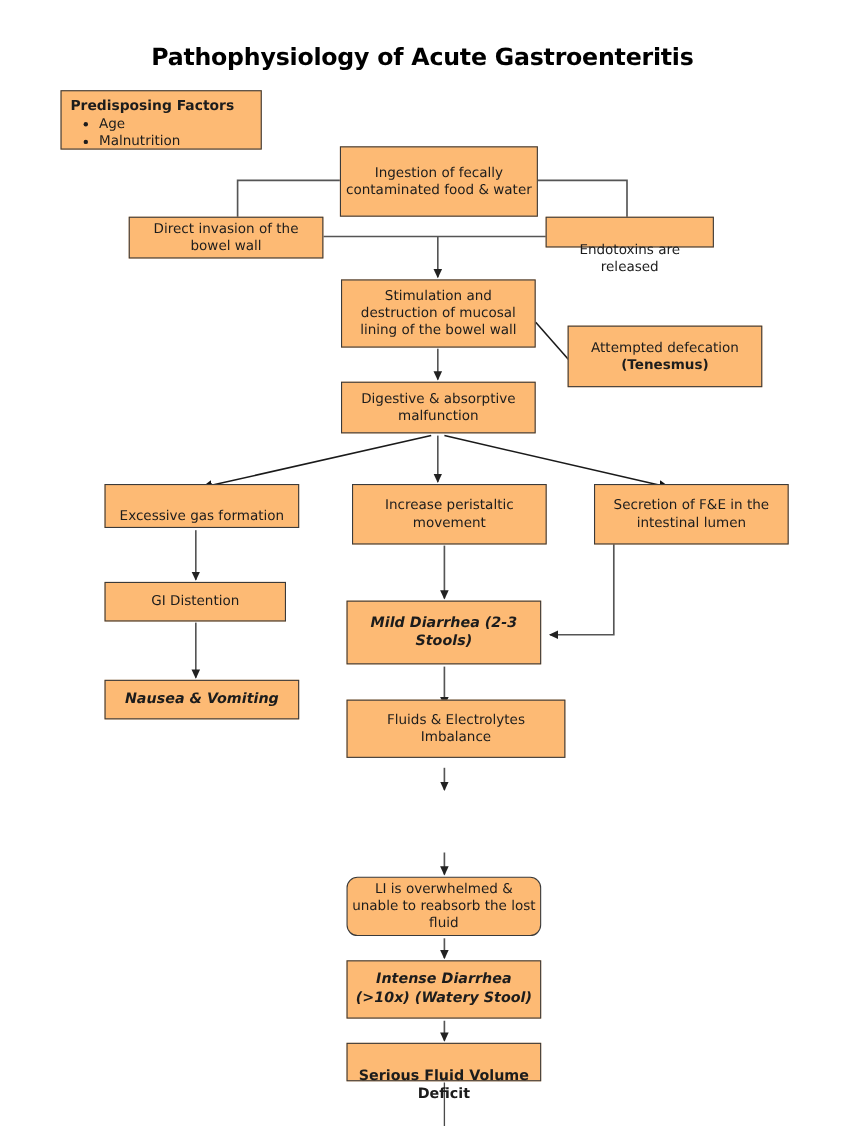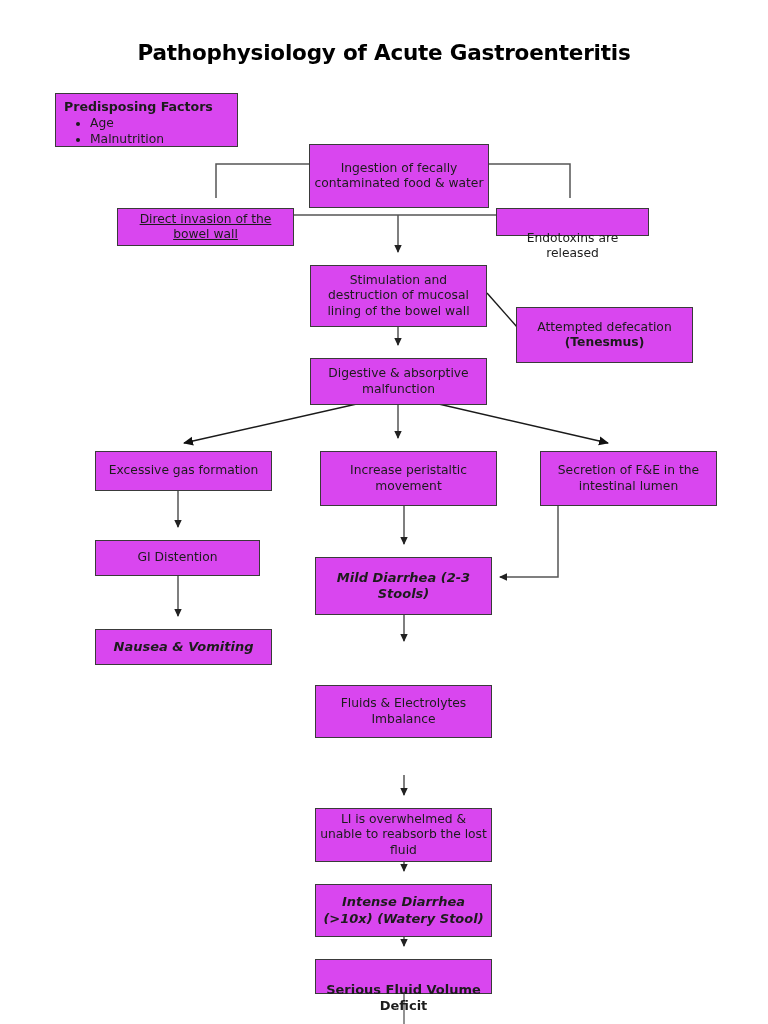--- a/index.html
+++ b/index.html
@@ -27,31 +27,30 @@
     text-align: center;
     font-size: 21.5px;
     font-weight: bold;
     letter-spacing: -0.2px;
     font-family: "DejaVu Sans", sans-serif;
   }
   .node {
     position: absolute;
     box-sizing: border-box;
     border: 1px solid #3a3a3a;
-    background: #d946ef;
+    background: #fdba74;
     display: flex;
     align-items: center;
     justify-content: center;
     text-align: center;
     font-size: 12.3px;
     line-height: 1.26;
     color: #1c1c1c;
     padding: 2px 4px;
     z-index: 3;
-    margin-top: 11px;
   }
   .node.topaligned {
     align-items: flex-start;
     justify-content: flex-start;
     text-align: left;
     padding: 5px 8px;
   }
   .node.clip {
     overflow: visible;
     align-items: flex-start;
@@ -176,21 +175,21 @@
         <li>Malnutrition</li>
       </ul>
     </div>
   </div>
 
 
   <div class="node" style="left:309px; top:133px; width:180px; height:64px;">
     <span>Ingestion of fecally contaminated food &amp; water</span>
   </div>
 
-  <div class="node" style="left:117px; top:197px; width:177px; height:38px;text-decoration:underline;">
+  <div class="node" style="left:117px; top:197px; width:177px; height:38px;">
     <span>Direct invasion of the bowel wall</span>
   </div>
 
   <div class="node clip" style="left:496px; top:197px; width:153px; height:28px;">
     <span style="display:block; width:100%;">Endotoxins are released</span>
   </div>
 
   <div class="node" style="left:310px; top:254px; width:177px; height:62px;">
     <span>Stimulation and destruction of mucosal lining of the bowel wall</span>
   </div>
@@ -199,21 +198,21 @@
     <span>
       <span>Attempted defecation</span><br>
       <span class="tenesmus-strong">(Tenesmus)</span>
     </span>
   </div>
 
   <div class="node" style="left:310px; top:347px; width:177px; height:47px;">
     <span>Digestive &amp; absorptive malfunction</span>
   </div>
 
-  <div class="node" style="left:95px; top:440px; width:177px; height:40px;">
+  <div class="node" style="left:95px; top:440px; width:177px; height:40px;align-items:flex-end;">
     <span>Excessive gas formation</span>
   </div>
 
   <div class="node" style="left:320px; top:440px; width:177px; height:55px;">
     <span>Increase peristaltic movement</span>
   </div>
 
   <div class="node" style="left:540px; top:440px; width:177px; height:55px;">
     <span>Secretion of F&amp;E in the intestinal lumen</span>
   </div>
@@ -223,26 +222,26 @@
   </div>
 
   <div class="node bolditalic" style="left:95px; top:618px; width:177px; height:36px;">
     <span>Nausea &amp; Vomiting</span>
   </div>
 
   <div class="node bolditalic" style="left:315px; top:546px; width:177px; height:58px;">
     <span>Mild Diarrhea (2-3 Stools)</span>
   </div>
 
-  <div class="node" style="left:315px; top:674px; width:177px; height:53px;">
+  <div class="node" style="left:315px; top:636px; width:199px; height:53px;">
     <span>Fluids &amp; Electrolytes Imbalance</span>
   </div>
 
 
-  <div class="node" style="left:315px; top:797px; width:177px; height:54px;">
+  <div class="node" style="left:315px; top:797px; width:177px; height:54px;border-radius:10px;">
     <span>LI is overwhelmed &amp; unable to reabsorb the lost fluid</span>
   </div>
 
   <div class="node bolditalic" style="left:315px; top:873px; width:177px; height:53px;">
     <span>Intense Diarrhea (&gt;10x) (Watery Stool)</span>
   </div>
 
   <div class="node clip bold" style="left:315px; top:948px; width:177px; height:35px;">
     <span style="display:block; width:100%; text-align:center;">Serious Fluid Volume Deficit</span>
   </div>

